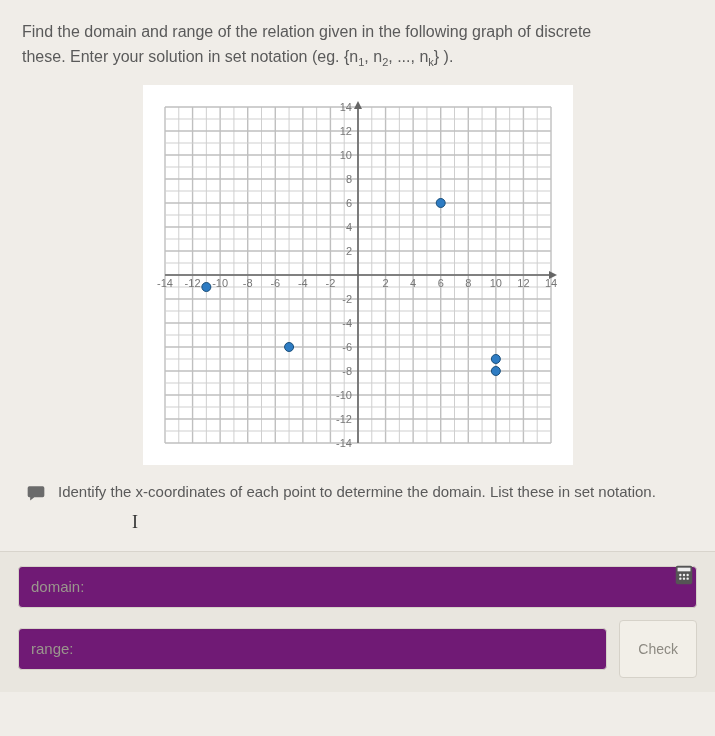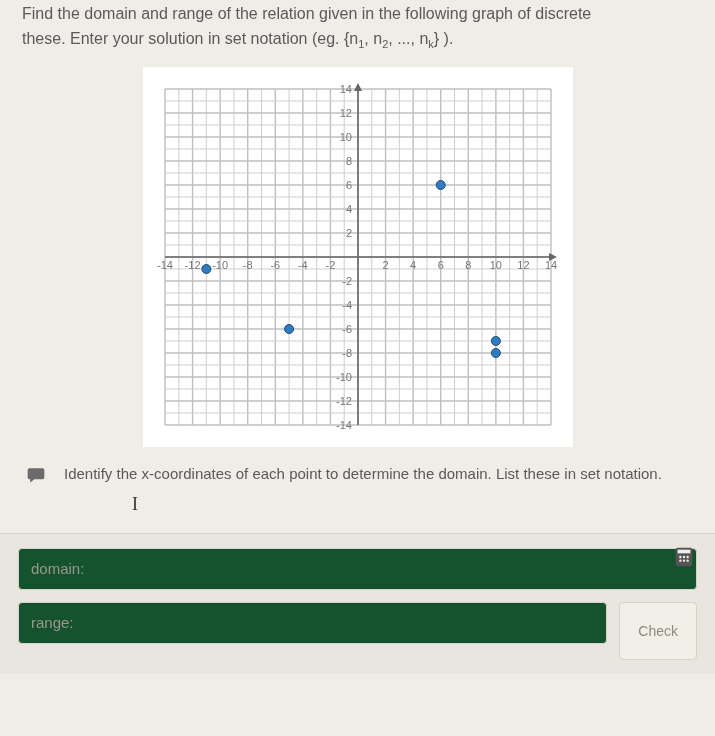--- a/index.html
+++ b/index.html
@@ -1,34 +1,34 @@
 <!DOCTYPE html>
 <html><head>
 <meta charset="utf-8">
 <style>
 *{box-sizing:border-box;margin:0;padding:0}
 body{width:715px;height:736px;background:#f0ede8;font-family:Arial,Helvetica,sans-serif;color:#555;overflow:hidden;filter:blur(0.3px)}
-.wrap{padding:2px 22px 12px 22px}
+.wrap{padding:20px 22px 12px 22px}
 .prompt{font-size:16px;line-height:1.55;color:#5a5a5a;margin-bottom:14px}
 .idx{vertical-align:sub;font-size:11px}
 .chart-box{display:flex;justify-content:center;margin:6px 0 16px 0}
 svg.plot{background:#fff}
 .grid line{stroke:#cfcfcf;stroke-width:1}
 .grid line.major{stroke:#bfbfbf;stroke-width:1.4}
 .axis line{stroke:#666;stroke-width:1.6}
 .arrow{fill:#666}
 .tick text{fill:#777;font-size:11px}
 .pt{fill:#2e7cc3;stroke:#1b4f7a;stroke-width:1}
-.hint-row{display:flex;align-items:flex-start;gap:18px;color:#5a5a5a;font-size:15px;line-height:1.5;margin:4px 4px 12px 4px}
+.hint-row{display:flex;align-items:flex-start;gap:12px;color:#5a5a5a;font-size:15px;line-height:1.5;margin:4px 4px 12px 4px}
 .hint-icon{flex:0 0 20px;height:20px;width:20px;display:flex;align-items:center;justify-content:center;margin-top:2px}
 .cursor-mark{font-family:"Times New Roman",serif;margin-left:110px;margin-top:-4px;margin-bottom:6px;font-size:18px;color:#333}
 .io-area{background:#e9e6df;border-top:1px solid #d8d4cc;padding:14px 18px 14px 18px;position:relative}
 .calc-icn{position:absolute;right:20px;top:12px;width:22px;height:22px}
-.field{background:#14532d;border:1px solid #d6d2c9;border-radius:4px;height:42px;display:flex;align-items:center;padding:0 12px;color:#9a968d;font-size:15px;margin-bottom:12px;box-shadow:0 1px 1px rgba(0,0,0,.04) inset}
-.row2{display:flex;gap:12px;align-items:flex-start}
+.field{background:#701a75;border:1px solid #d6d2c9;border-radius:4px;height:42px;display:flex;align-items:center;padding:0 12px;color:#9a968d;font-size:15px;margin-bottom:12px;box-shadow:0 1px 1px rgba(0,0,0,.04) inset}
+.row2{display:flex;gap:12px;align-items:center}
 .row2 .field{flex:1;margin-bottom:0}
 .check-btn{background:#f2efe8;border:1px solid #d6d2c9;border-radius:4px;height:58px;padding:0 18px;color:#8d8a82;font-size:14px;cursor:pointer}
 </style>
 </head>
 <body>
 <div class="wrap">
 
 <p class="prompt">
   <span>Find the domain and range of the relation given in the following graph of discrete</span><br>
   <span>these. Enter your solution in set notation (eg. {n</span><span class="idx">1</span><span>, n</span><span class="idx">2</span><span>, ..., n</span><span class="idx">k</span><span>} ).</span>

